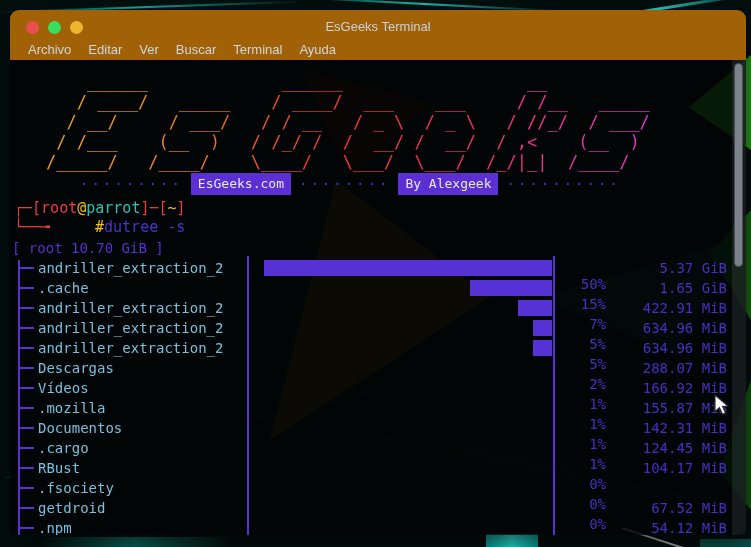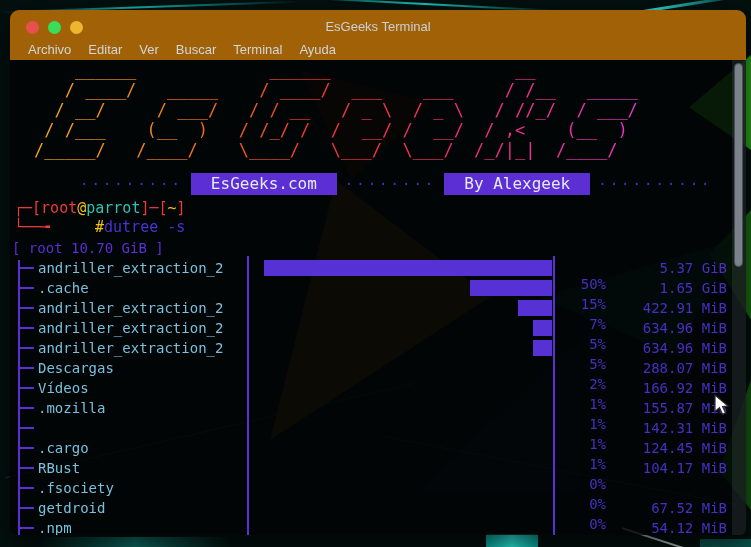--- a/index.html
+++ b/index.html
@@ -45,33 +45,33 @@
   .wtitle{position:absolute;left:0;right:0;top:9px;text-align:center;font-size:13px;color:#c9d1d9;}
   .menubar{display:flex;align-items:center;height:22px;padding-left:18px;gap:17px;}
   .menubar span{font-size:13px;color:#ced6de;cursor:default;}
 
   
   .terminal{
     position:relative;height:475px;background:rgba(1,4,4,0.86);
     color:#79c0dd;font-size:14px;line-height:20px;
   }
   .banner{
-    position:absolute;left:24px;top:0;margin:0;
+    position:absolute;left:24px;top:0;margin:12px;
     font-family:"DejaVu Sans Mono",monospace;font-size:17px;line-height:20px;
     color:#ef4f1f;white-space:pre;
   }
   @supports ((-webkit-background-clip:text) or (background-clip:text)){
     .banner{
       background:linear-gradient(90deg,#f2a71b 0%,#f08020 22%,#ef3a2a 45%,#f22c68 70%,#e835c8 100%);
       -webkit-background-clip:text;background-clip:text;color:transparent;
     }
   }
   .dotsline{position:absolute;left:70px;top:114px;height:20px;display:flex;align-items:center;gap:8px;white-space:pre;}
   .dots{color:#4038c8;letter-spacing:3px;font-size:14px;}
-  .hl{background:#5b2fd4;color:#e9e9f5;padding:1px 20px;font-size:16px;}
+  .hl{background:#5b2fd4;color:#e9e9f5;padding:1px 7px;font-size:13px;}
   .promptline{position:absolute;left:4px;white-space:pre;font-size:15px;}
   .p1{top:138px;}
   .p2{top:157px;}
   .red{color:#ee3b3b;}
   .yellow{color:#f5c211;}
   .teal{color:#2bc4b2;}
   .violet{color:#4b32d4;}
   .cmd{position:absolute;left:85px;top:157px;white-space:pre;font-size:15px;}
   .duheader{position:absolute;left:2px;top:178px;color:#5b2fd4;white-space:pre;}
 
@@ -220,20 +220,21 @@
   <div class="row" style="top: 338px;">
     <span class="tick"></span>
     <span class="rname">.mozilla</span>
 
     <span class="rpct">1%</span>
     <span class="rsize">155.87 MiB</span>
   </div>
 
   <div class="row" style="top: 358px;">
     <span class="tick"></span>
+    <span class="rname">Documentos</span>
 
     <span class="rpct">1%</span>
     <span class="rsize">142.31 MiB</span>
   </div>
 
   <div class="row" style="top: 378px;">
     <span class="tick"></span>
     <span class="rname">.cargo</span>
 
     <span class="rpct">1%</span>

